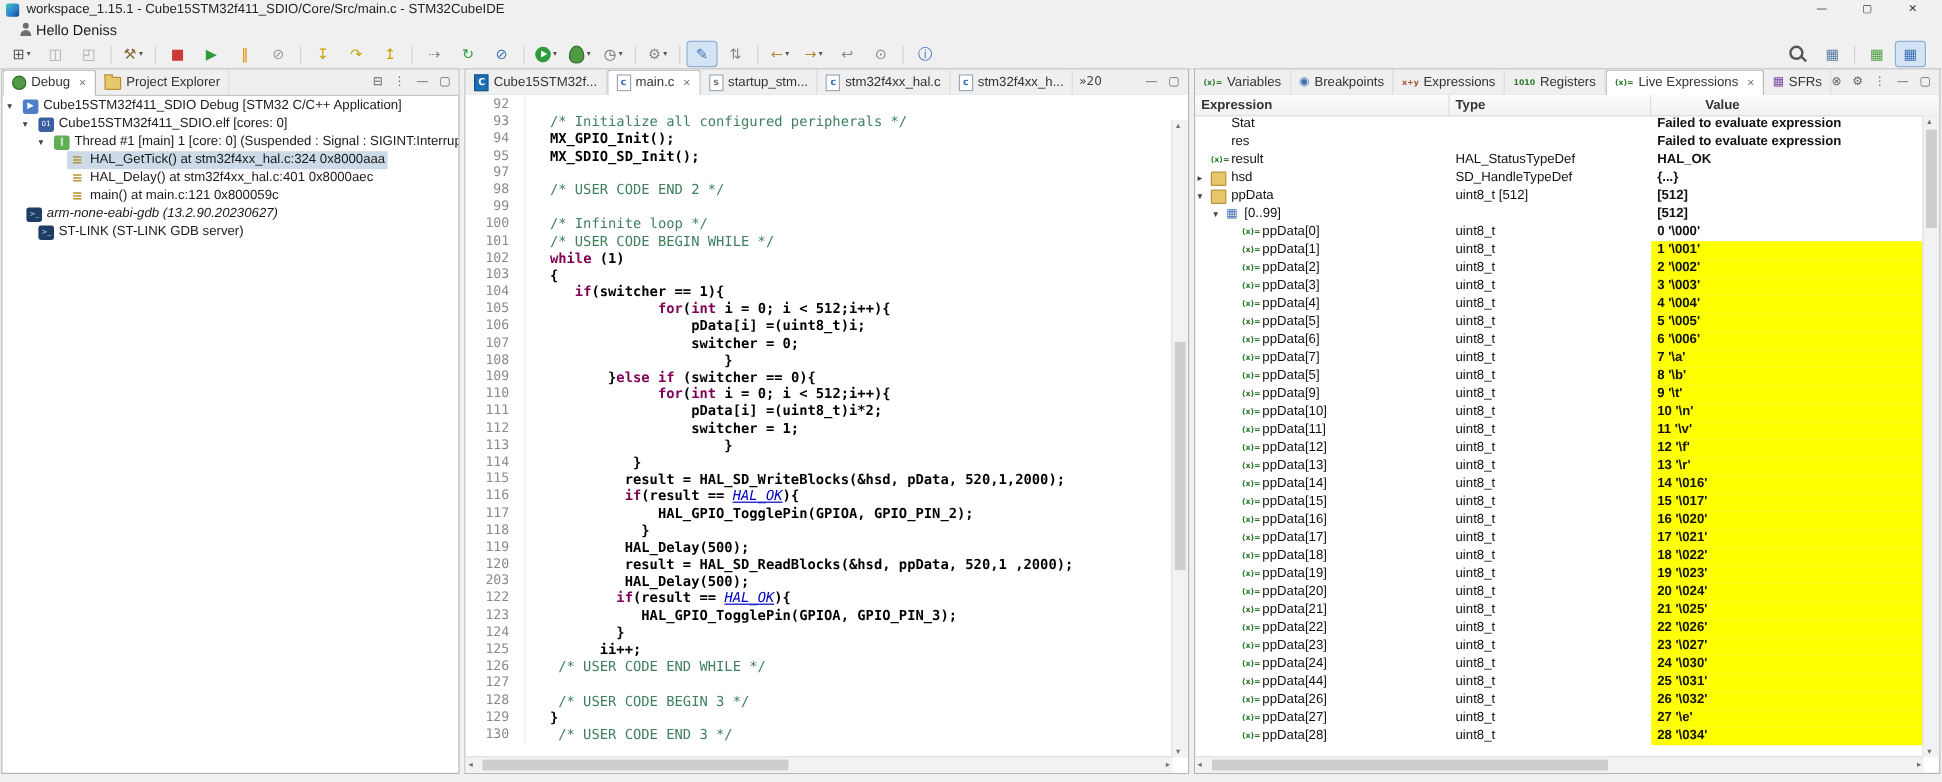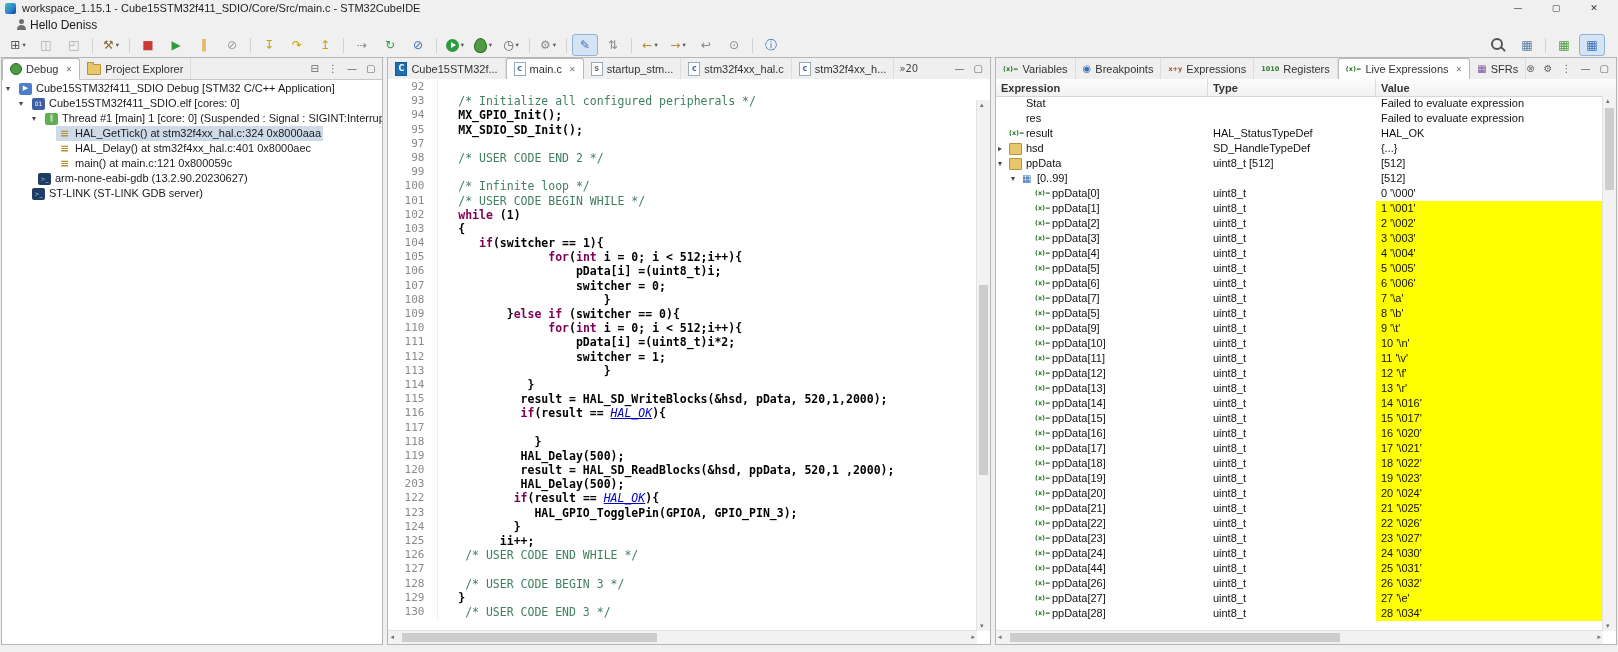--- a/index.html
+++ b/index.html
@@ -96,27 +96,27 @@
   .hscroll{position:absolute;left:0;right:13px;bottom:0;height:13px;background:#f2f2f2;border-top:1px solid #e2e2e2;}
   .vthumb{position:absolute;left:2px;right:2px;background:#cdcdcd;}
   .hthumb{position:absolute;top:2px;bottom:2px;background:#cdcdcd;}
   .sarr{position:absolute;font-size:7px;color:#707070;font-family:"DejaVu Sans",sans-serif;}
   .sarr.top{top:1px;left:3px;} .sarr.bot{bottom:1px;left:3px;}
   .sarr.lft{left:2px;top:2px;} .sarr.rgt{right:2px;top:2px;}
 
   
   .xhdr{position:absolute;top:21px;left:0;right:0;height:17px;display:flex;background:linear-gradient(#fdfdfd,#f1f1f1);border-bottom:1px solid #d8d8d8;font-size:11px;color:#333;font-weight:bold;}
   .xh{box-sizing:border-box;padding:1px 0 0 5px;border-right:1px solid #ddd;line-height:16px;}
-  .xh.w1{width:212px;} .xh.w2{width:168px;} .xh.w3{flex:1;border-right:none;}
+  .xh.w1{width:212px;} .xh.w2{width:168px;} .xh.w3{flex:1;border-right:none;margin-left:40px;}
   #expr-rows{position:absolute;top:38px;left:0;right:13px;bottom:13px;overflow:hidden;}
   .xrow{display:flex;height:15px;line-height:15px;font-size:11px;color:#111;white-space:nowrap;}
   .xc{box-sizing:border-box;overflow:hidden;}
   .c-expr{width:212px;display:flex;align-items:center;flex:none;}
   .c-type{width:168px;flex:none;padding-left:5px;}
-  .c-val{flex:1;padding-left:5px;}
+  .c-val{flex:1;padding-left:5px;font-weight:bold;}
   .c-val.hl{background:#ffff00;}
   .ic-struct{width:11px;height:10px;background:#e8c76a;border:1px solid #b8923a;border-radius:1px;margin-right:4px;flex:none;}
   .ic-array{color:#3b6eb5;font-size:10px;width:15px;flex:none;font-family:"DejaVu Sans",sans-serif;}
   .icsp{width:17px;flex:none;}
   .vic-cell{width:17px;flex:none;color:#2c7a2c;font-size:6.5px;font-weight:bold;font-family:"DejaVu Sans",sans-serif;}
   .rp-vscroll{position:absolute;top:38px;right:0;bottom:13px;width:13px;background:#f2f2f2;border-left:1px solid #e2e2e2;}
 </style>
 </head>
 <body>
 
@@ -309,21 +309,21 @@
               <span>HAL_Delay() at stm32f4xx_hal.c:401 0x8000aec</span>
             </span>
           </div>
           <div class="trow" style="padding-left: 43px;">
             <span class="arrow"></span>
             <span class="nodebox">
               <span class="tic ic-frame">≡</span>
               <span>main() at main.c:121 0x800059c</span>
             </span>
           </div>
-          <div class="trow" style="padding-left: 23px;">
+          <div class="trow" style="padding-left: 7px; font-style: italic;">
             <span class="arrow"></span>
             <span class="nodebox">
               <span class="tic ic-gdb">&gt;_</span>
               <span>arm-none-eabi-gdb (13.2.90.20230627)</span>
             </span>
           </div>
           <div class="trow" style="padding-left: 17px;">
             <span class="arrow"></span>
             <span class="nodebox">
               <span class="tic ic-gdb">&gt;_</span>
@@ -383,21 +383,21 @@
             <div class="cl"><span class="ln">107</span><span><span class="sp">                   switcher = 0;</span></span></div>
             <div class="cl"><span class="ln">108</span><span><span class="sp">                       }</span></span></div>
             <div class="cl"><span class="ln">109</span><span><span class="sp">         }</span><span class="sk">else</span><span class="sp"> </span><span class="sk">if</span><span class="sp"> (switcher == 0){</span></span></div>
             <div class="cl"><span class="ln">110</span><span><span class="sp">               </span><span class="sk">for</span><span class="sp">(</span><span class="sk">int</span><span class="sp"> i = 0; i &lt; 512;i++){</span></span></div>
             <div class="cl"><span class="ln">111</span><span><span class="sp">                   pData[i] =(uint8_t)i*2;</span></span></div>
             <div class="cl"><span class="ln">112</span><span><span class="sp">                   switcher = 1;</span></span></div>
             <div class="cl"><span class="ln">113</span><span><span class="sp">                       }</span></span></div>
             <div class="cl"><span class="ln">114</span><span><span class="sp">            }</span></span></div>
             <div class="cl"><span class="ln">115</span><span><span class="sp">           result = HAL_SD_WriteBlocks(&amp;hsd, pData, 520,1,2000);</span></span></div>
             <div class="cl"><span class="ln">116</span><span><span class="sp">           </span><span class="sk">if</span><span class="sp">(result == </span><span class="sm">HAL_OK</span><span class="sp">){</span></span></div>
-            <div class="cl"><span class="ln">117</span></div>
+            <div class="cl"><span class="ln">117</span><span><span class="sp">               HAL_GPIO_TogglePin(GPIOA, GPIO_PIN_2);</span></span></div>
             <div class="cl"><span class="ln">118</span><span><span class="sp">             }</span></span></div>
             <div class="cl"><span class="ln">119</span><span><span class="sp">           HAL_Delay(500);</span></span></div>
             <div class="cl"><span class="ln">120</span><span><span class="sp">           result = HAL_SD_ReadBlocks(&amp;hsd, ppData, 520,1 ,2000);</span></span></div>
             <div class="cl"><span class="ln">203</span><span><span class="sp">           HAL_Delay(500);</span></span></div>
             <div class="cl"><span class="ln">122</span><span><span class="sp">          </span><span class="sk">if</span><span class="sp">(result == </span><span class="sm">HAL_OK</span><span class="sp">){</span></span></div>
             <div class="cl"><span class="ln">123</span><span><span class="sp">             HAL_GPIO_TogglePin(GPIOA, GPIO_PIN_3);</span></span></div>
             <div class="cl"><span class="ln">124</span><span><span class="sp">          }</span></span></div>
             <div class="cl"><span class="ln">125</span><span><span class="sp">        ii++;</span></span></div>
             <div class="cl"><span class="ln">126</span><span><span class="sc">   /* USER CODE END WHILE */</span></span></div>
             <div class="cl"><span class="ln">127</span><span></span></div>

